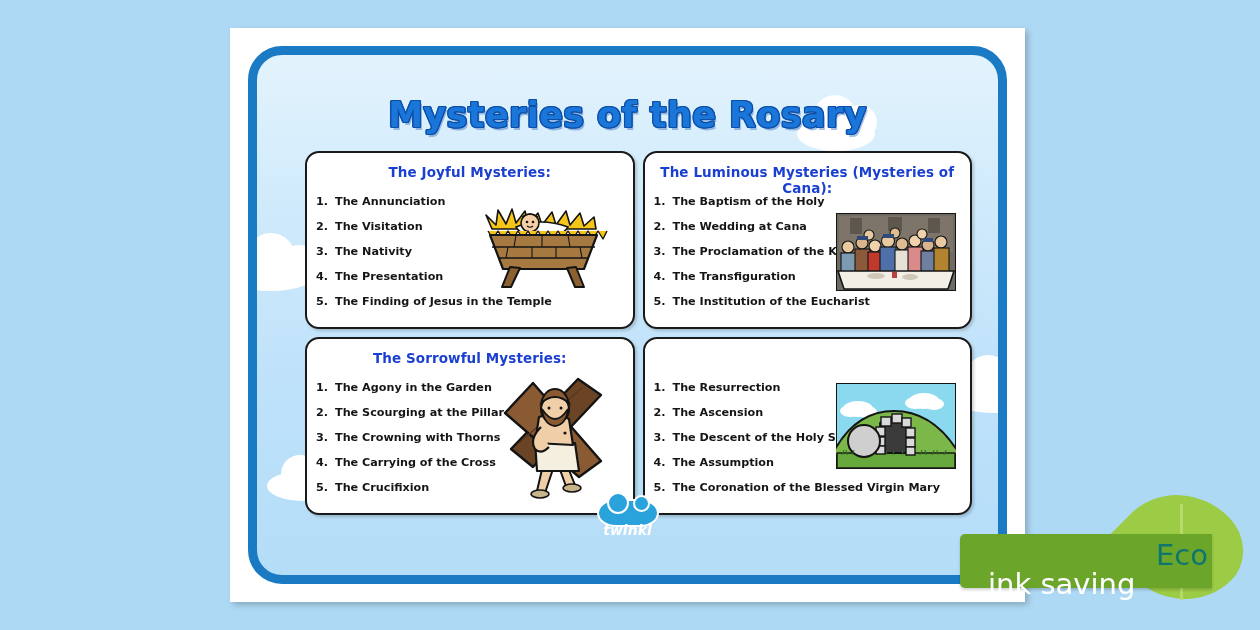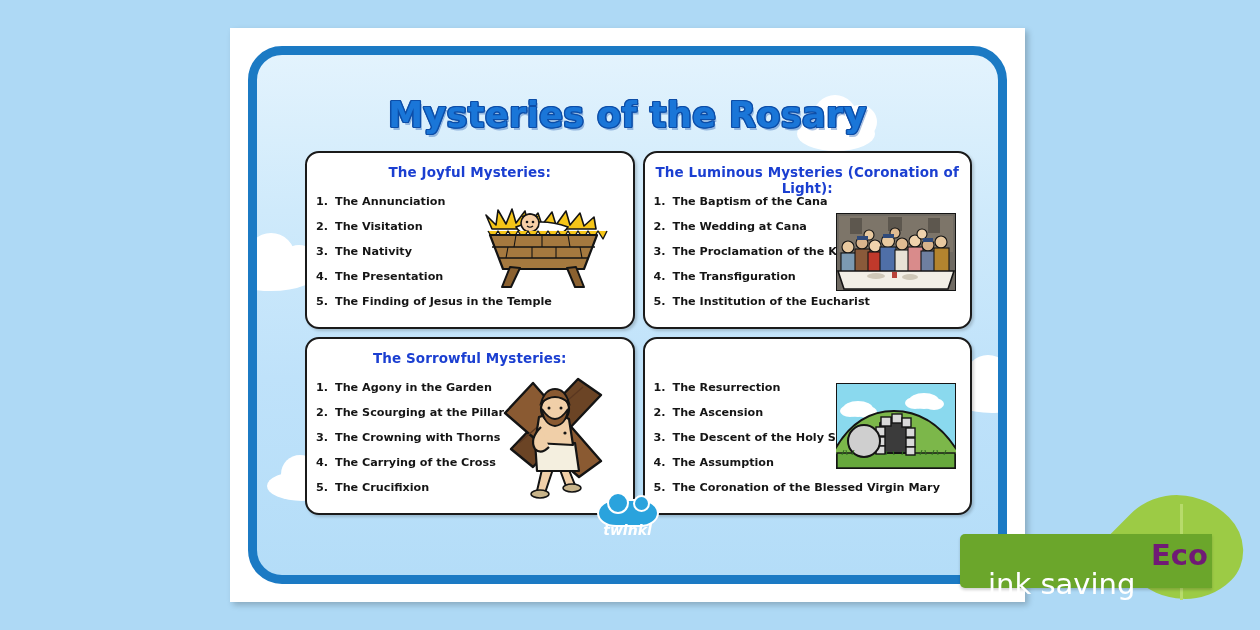--- a/index.html
+++ b/index.html
@@ -173,21 +173,21 @@
     box-shadow:0 2px 3px rgba(0,0,0,.18);
   }
   #eco-ink-label{
     position:absolute;left:28px;top:9px;
     font-family:"DejaVu Sans", sans-serif;
     font-size:29px;color:#ffffff;line-height:36px;margin-top:33px;
   }
   #eco-word{
     position:absolute;right:52px;bottom:28px;
     font-family:"DejaVu Sans", sans-serif;
-    font-size:29px;font-weight:bold;color:#701a75;
+    font-size:29px;font-weight:normal;color:#0f766e;
     z-index:4;line-height:34px;
   }
 </style>
 </head>
 <body>
 
 <div id="page-sheet">
 
   <div id="blue-frame">
     <div id="frame-inner">
@@ -247,24 +247,24 @@
               <path d="M22 63 L113 63" stroke="#141414" stroke-width="1.3"></path>
               <path d="M40 40 L38 52 M66 40 L66 52 M92 40 L94 52 M32 52 L30 63 M56 52 L56 63 M80 52 L80 63 M104 52 L106 63" stroke="#141414" stroke-width="1.1"></path>
 
               <path d="M34 72 L26 92 L35 92 L44 73 Z" fill="#8b6130" stroke="#141414" stroke-width="2" stroke-linejoin="round"></path>
               <path d="M100 72 L108 92 L99 92 L91 73 Z" fill="#8b6130" stroke="#141414" stroke-width="2" stroke-linejoin="round"></path>
             </svg>
           </div>
         </div>
 
         <div class="card">
-          <div class="card-title">The Luminous Mysteries (Coronation of Light):</div>
+          <div class="card-title">The Luminous Mysteries (Mysteries of Cana):</div>
           <div class="card-body">
             <ol class="mystery-list">
-              <li>The Baptism of the Cana</li>
+              <li>The Baptism of the Holy</li>
               <li>The Wedding at Cana</li>
               <li>The Proclamation of the Kingdom</li>
               <li>The Transfiguration</li>
               <li>The Institution of the Eucharist</li>
             </ol>
 
             <svg class="illus" id="illus-supper" viewBox="0 0 120 78">
               <rect x="0" y="0" width="120" height="78" fill="#6f6a62" stroke="#141414" stroke-width="2"></rect>
               <rect x="3" y="3" width="114" height="36" fill="#7d7569"></rect>
               <rect x="14" y="5" width="12" height="16" fill="#5d574e"></rect>

